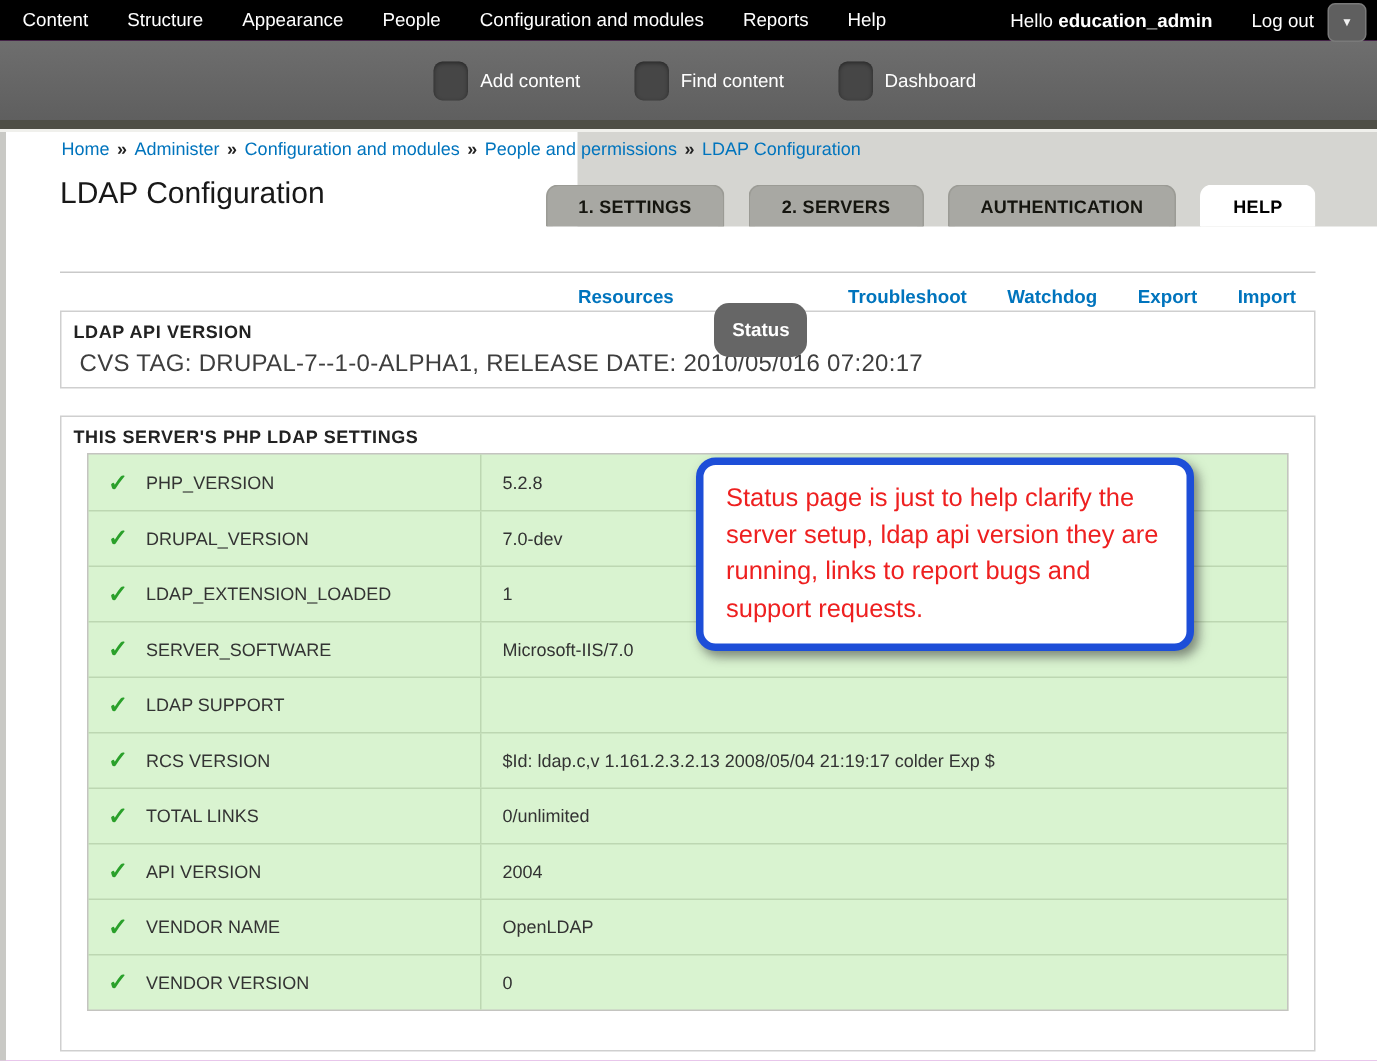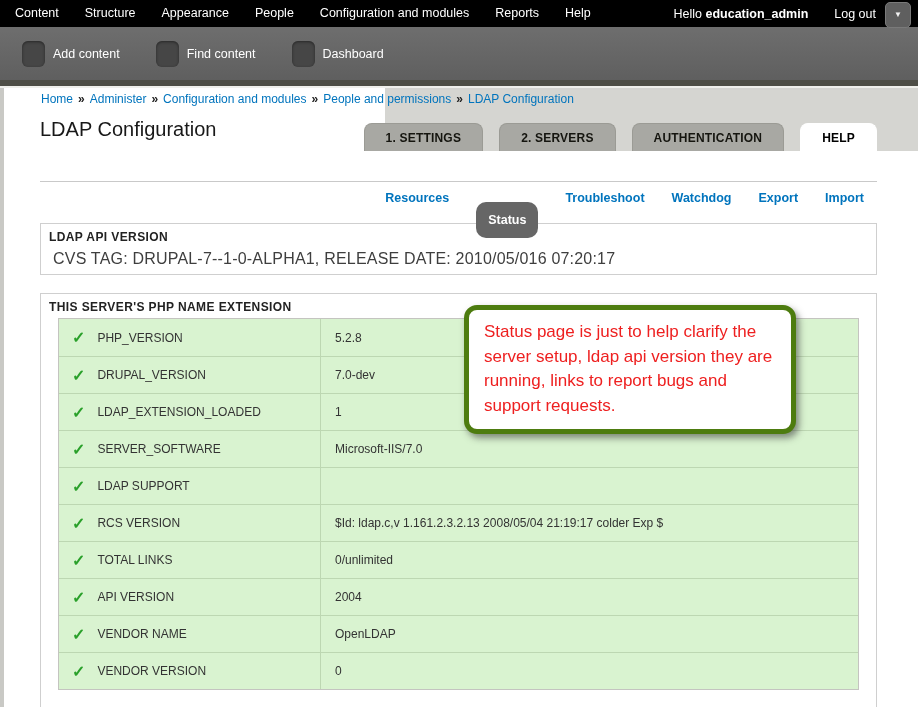--- a/index.html
+++ b/index.html
@@ -11,21 +11,21 @@
   .admin-bar { position:relative; height:27px; background:#000; color:#fff; display:flex; align-items:center; z-index:10; }
   .admin-menu { display:flex; padding-left:2px; }
   .admin-menu a { color:#fff; text-decoration:none; font-size:12.5px; line-height:27px; padding:0 13px; white-space:nowrap; }
   .admin-right { margin-left:auto; display:flex; align-items:center; gap:26px; padding-right:42px; font-size:12.5px; white-space:nowrap; }
   .greeting b { font-weight:bold; }
   .logout { color:#fff; text-decoration:none; }
   .toolbar-toggle { position:absolute; right:7px; top:2px; width:26px; height:26px; background:#5f5f5f; border:1px solid #7a7a7a; border-radius:5px; display:flex; align-items:center; justify-content:center; cursor:pointer; }
   .caret { color:#f2f2f2; font-size:8px; line-height:1; }
 
   
-  .shortcut-bar { height:53px; background:linear-gradient(#6e6e6e,#5f5f5f); display:flex; align-items:center; gap:36px; padding-left:22px; }
+  .shortcut-bar { height:53px; background:linear-gradient(#6e6e6e,#5f5f5f); display:flex; align-items:center; gap:36px; padding-left:22px;justify-content:center; }
   .shortcut { display:flex; align-items:center; gap:8px; cursor:pointer; }
   .shortcut-icon { width:23px; height:26px; background:#464646; border-radius:6px; box-shadow:inset 0 1px 3px rgba(0,0,0,.45); }
   .shortcut-label { color:#fff; font-size:12.5px; }
   .shortcut-edge { height:8px; background:#4e4e46; border-bottom:2px solid #f0f0ec; }
 
   
   .content { position:relative; height:619px; background:#fff; }
   .content::before { content:""; position:absolute; left:0; top:0; bottom:0; width:4px; background:#c9c9c5; }
   .header-gray { position:absolute; left:385px; right:0; top:0; height:63px; background:#d5d5d1; }
 
@@ -38,35 +38,35 @@
   .primary-tabs { position:absolute; top:35px; right:41px; display:flex; gap:16px; align-items:flex-end; z-index:3; list-style:none; }
   .tab { display:block; height:28px; line-height:28px; padding:0 21px; background:#a8a8a3; border:1px solid #9b9b95; border-bottom:none; border-radius:8px 8px 0 0; font-size:12px; font-weight:bold; color:#15150f; text-decoration:none; letter-spacing:.2px; white-space:nowrap; }
   .tab.active { background:#fff; border-color:#fff; color:#000; }
 
   .secondary-tabs { position:absolute; top:70px; right:54px; display:flex; gap:27px; align-items:center; z-index:2; list-style:none; }
   .subtab { color:#0074bd; font-size:12.5px; font-weight:bold; text-decoration:none; white-space:nowrap; }
   .subtab.active { background:#666; color:#fff; border-radius:10px; padding:11px 12px;margin-top:44px; }
 
   .tabs-rule { position:absolute; top:93px; left:40px; right:41px; border-top:1px solid #c9c9c9; }
 
-  .fieldset { position:absolute; background:#fff; border:1px solid #cfcfcf;margin-top:16px; }
+  .fieldset { position:absolute; background:#fff; border:1px solid #cfcfcf; }
   #fs-api { left:40px; top:119px; width:837px; height:52px; }
   #fs-ext { left:40px; top:189px; width:837px; height:424px; }
   .fs-legend { margin:6px 0 0 8px; font-size:12px; font-weight:bold; color:#222; letter-spacing:.4px; }
   .fs-api-content { margin:6px 0 0 12px; font-size:16px; color:#3e3e3e; letter-spacing:.2px; }
 
   .ext-table { position:absolute; left:17px; top:24px; width:801px; border:1px solid #c4c4c0; background:#d9f3d0; }
   .ext-row { display:flex; align-items:center; height:37px; }
   .ext-row + .ext-row { border-top:1px solid #bdd7b2; }
   .ext-col-label { flex:0 0 262px; display:flex; align-items:center; height:100%; border-right:1px solid #bdd7b2; padding-left:13px; }
   .check { color:#2aa02a; font-size:16px; font-weight:900; margin-right:12px; }
   .ext-label { font-size:12px; color:#333; }
   .ext-value { flex:1; padding-left:14px; font-size:12px; color:#333; white-space:nowrap; }
 
-  .callout { position:absolute; left:464px; top:217px; width:332px; background:#fff; border:5px solid #4d7c0f; border-radius:13px; padding:10px 12px 10px 15px; color:#ee2020; font-size:17px; line-height:1.45; z-index:5; box-shadow:3px 4px 7px rgba(50,50,50,.55); }
+  .callout { position:absolute; left:464px; top:217px; width:332px; background:#fff; border:5px solid #1d4ed8; border-radius:13px; padding:10px 12px 10px 15px; color:#ee2020; font-size:17px; line-height:1.45; z-index:5; box-shadow:3px 4px 7px rgba(50,50,50,.55); }
 </style>
 </head>
 <body>
 
 <div class="screen">
 
   <header class="admin-bar">
     <nav class="admin-menu">
 
     <a href="#" class="admin-menu-item">Content</a>
@@ -131,21 +131,21 @@
       </ul>
 
     <div class="tabs-rule"></div>
 
     <section class="fieldset" id="fs-api">
       <div class="fs-legend">LDAP API VERSION</div>
       <div class="fs-api-content">CVS TAG: DRUPAL-7--1-0-ALPHA1, RELEASE DATE: 2010/05/016 07:20:17</div>
     </section>
 
     <section class="fieldset" id="fs-ext">
-      <div class="fs-legend">THIS SERVER'S PHP NAME EXTENSION</div>
+      <div class="fs-legend">THIS SERVER'S PHP LDAP SETTINGS</div>
       <div class="ext-table">
 
       <div class="ext-row">
             <div class="ext-col-label">
               <span class="check">✓</span>
               <span class="ext-label">PHP_VERSION</span>
             </div>
             <div class="ext-value">5.2.8</div>
           </div>
           <div class="ext-row">

